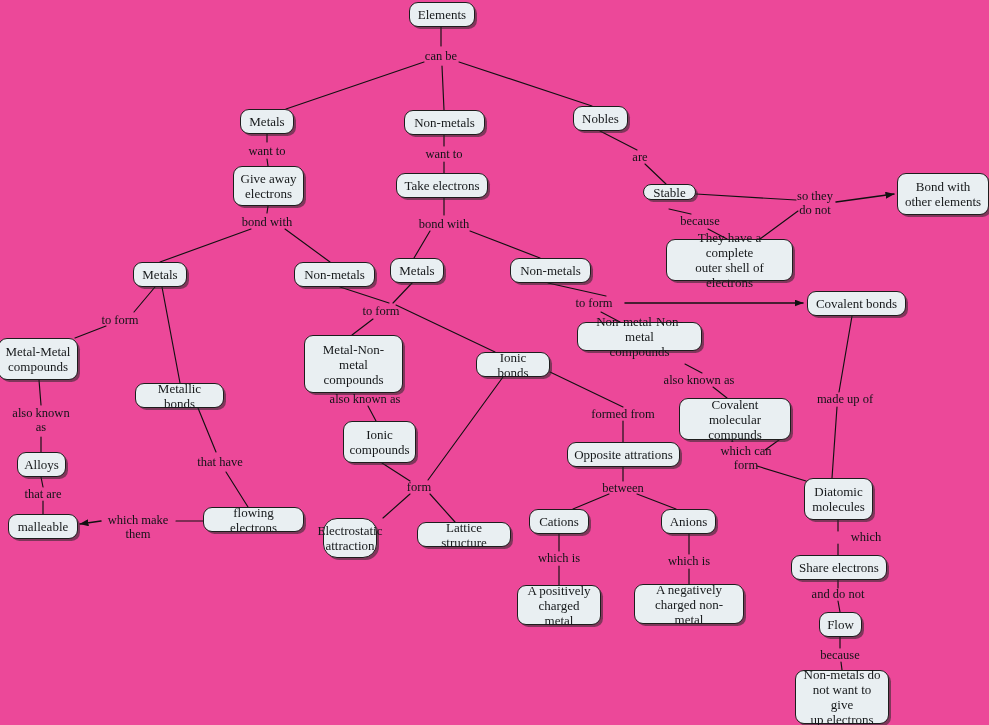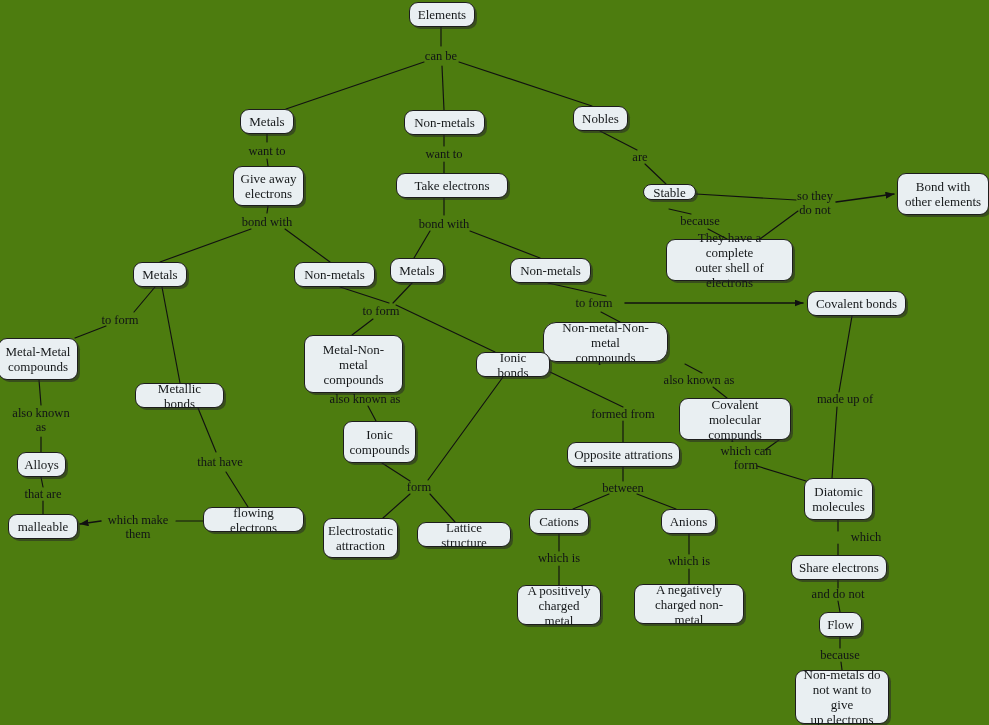--- a/index.html
+++ b/index.html
@@ -8,21 +8,21 @@
     padding: 0;
     background: #ffffff;
   }
   body {
     font-family: "Liberation Serif", "DejaVu Serif", serif;
   }
   #canvas {
     position: relative;
     width: 989px;
     height: 725px;
-    background: #4d7c0f;
+    background: #ec4899;
     overflow: hidden;
   }
   #edge-layer {
     position: absolute;
     left: 0;
     top: 0;
     width: 989px;
     height: 725px;
     pointer-events: none;
   }
@@ -138,50 +138,50 @@
       </g>
   </svg>
 
   <div id="nodes-group">
       <div class="node" style="left: 409px; top: 2px; width: 66px; height: 25px;">Elements</div>
       <div class="node" style="left: 240px; top: 109px; width: 54px; height: 25px;">Metals</div>
       <div class="node" style="left: 404px; top: 110px; width: 81px; height: 25px;">Non-metals</div>
       <div class="node" style="left: 573px; top: 106px; width: 55px; height: 25px;">Nobles</div>
       <div class="node" style="left: 233px; top: 166px; width: 71px; height: 40px;">Give away
 electrons</div>
-      <div class="node" style="left: 396px; top: 173px; width: 112px; height: 25px; font-family: Liberation Serif, serif;">Take electrons</div>
+      <div class="node" style="left: 396px; top: 173px; width: 92px; height: 25px; font-family: Liberation Serif, serif;">Take electrons</div>
       <div class="node" style="left: 643px; top: 184px; width: 53px; height: 16px;">Stable</div>
       <div class="node" style="left: 897px; top: 173px; width: 92px; height: 42px;">Bond with
 other elements</div>
       <div class="node" style="left: 666px; top: 239px; width: 127px; height: 42px;">They have a complete
 outer shell of electrons</div>
       <div class="node" style="left: 133px; top: 262px; width: 54px; height: 25px;">Metals</div>
       <div class="node" style="left: 294px; top: 262px; width: 81px; height: 25px;">Non-metals</div>
       <div class="node" style="left: 390px; top: 258px; width: 54px; height: 25px;">Metals</div>
       <div class="node" style="left: 510px; top: 258px; width: 81px; height: 25px;">Non-metals</div>
       <div class="node" style="left: 807px; top: 291px; width: 99px; height: 25px;">Covalent bonds</div>
       <div class="node" style="left: -2px; top: 338px; width: 80px; height: 42px;">Metal-Metal
 compounds</div>
       <div class="node" style="left: 304px; top: 335px; width: 99px; height: 58px;">Metal-Non-metal
 compounds</div>
-      <div class="node" style="left: 543px; top: 322px; width: 125px; height: 40px; border-radius: 13px;">Non-metal-Non-metal
+      <div class="node" style="left: 577px; top: 322px; width: 125px; height: 29px;">Non-metal-Non-metal
 compounds</div>
       <div class="node" style="left: 476px; top: 352px; width: 74px; height: 25px;">Ionic bonds</div>
       <div class="node" style="left: 135px; top: 383px; width: 89px; height: 25px;">Metallic bonds</div>
       <div class="node" style="left: 343px; top: 421px; width: 73px; height: 42px;">Ionic
 compounds</div>
       <div class="node" style="left: 679px; top: 398px; width: 112px; height: 42px;">Covalent molecular
 compunds</div>
       <div class="node" style="left: 17px; top: 452px; width: 49px; height: 25px;">Alloys</div>
       <div class="node" style="left: 567px; top: 442px; width: 113px; height: 25px;">Opposite attrations</div>
       <div class="node" style="left: 804px; top: 478px; width: 69px; height: 42px;">Diatomic
 molecules</div>
       <div class="node" style="left: 8px; top: 514px; width: 70px; height: 25px;">malleable</div>
       <div class="node" style="left: 203px; top: 507px; width: 101px; height: 25px;">flowing electrons</div>
-      <div class="node" style="left: 323px; top: 518px; width: 75px; height: 40px;">Electrostatic
+      <div class="node" style="left: 323px; top: 518px; width: 54px; height: 40px; border-radius: 14px;">Electrostatic
 attraction</div>
       <div class="node" style="left: 417px; top: 522px; width: 94px; height: 25px;">Lattice structure</div>
       <div class="node" style="left: 529px; top: 509px; width: 60px; height: 25px;">Cations</div>
       <div class="node" style="left: 661px; top: 509px; width: 55px; height: 25px;">Anions</div>
       <div class="node" style="left: 791px; top: 555px; width: 96px; height: 25px; text-align: right;">Share electrons</div>
       <div class="node" style="left: 517px; top: 585px; width: 84px; height: 40px;">A positively
 charged metal</div>
       <div class="node" style="left: 634px; top: 584px; width: 110px; height: 40px;">A negatively
 charged non-metal</div>
       <div class="node" style="left: 819px; top: 612px; width: 43px; height: 25px;">Flow</div>

